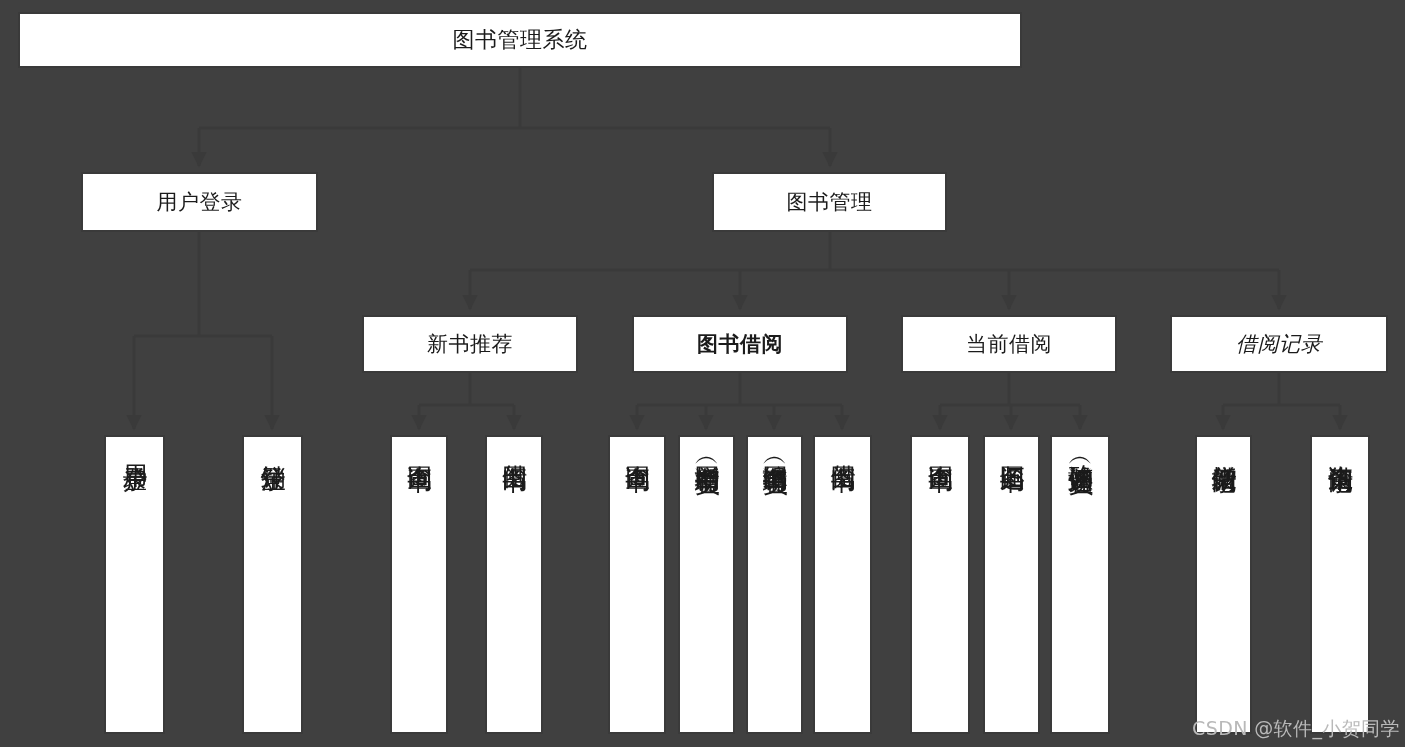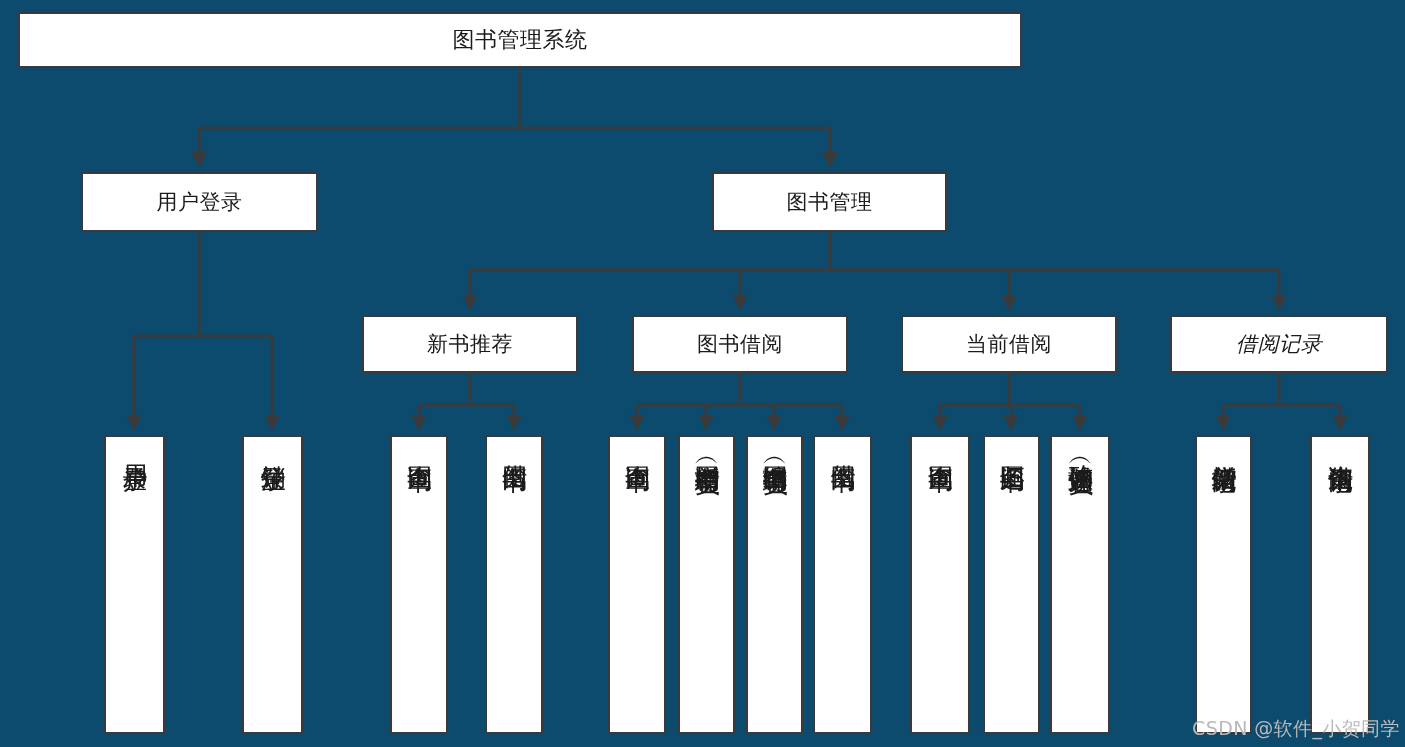--- a/index.html
+++ b/index.html
@@ -4,21 +4,21 @@
 <style>
   html,body{margin:0;padding:0;background:#ffffff;}
   body{
     font-family:"DejaVu Sans","Liberation Sans",sans-serif;
     -webkit-font-smoothing:antialiased;
   }
   #stage{
     position:relative;
     width:1405px;
     height:747px;
-    background:#0c4a6e;
+    background:#404040;
     overflow:hidden;
   }
   svg.wires{
     position:absolute;
     left:0; top:0;
     width:1405px; height:747px;
     pointer-events:none;
   }
   .node{
     position:absolute;
@@ -124,21 +124,21 @@
   <div class="node h" style="left: 81px; top: 172px; width: 237px; height: 60px;">
     <span class="lbl">用户登录</span>
   </div>
   <div class="node h" style="left: 362px; top: 315px; width: 216px; height: 58px;">
     <span class="lbl">新书推荐</span>
   </div>
 
   <div class="node h" style="left: 712px; top: 172px; width: 235px; height: 60px;">
     <span class="lbl">图书管理</span>
   </div>
-  <div class="node h" style="left: 632px; top: 315px; width: 216px; height: 58px;">
+  <div class="node h" style="left: 632px; top: 315px; width: 216px; height: 58px; font-weight: bold;">
     <span class="lbl">图书借阅</span>
   </div>
   <div class="node h" style="left: 901px; top: 315px; width: 216px; height: 58px;">
     <span class="lbl">当前借阅</span>
   </div>
   <div class="node h" style="left: 1170px; top: 315px; width: 218px; height: 58px; font-style: italic;">
     <span class="lbl">借阅记录</span>
   </div>
 
   <div class="node v" style="left: 104px; top: 435px; width: 61px; height: 299px;">

